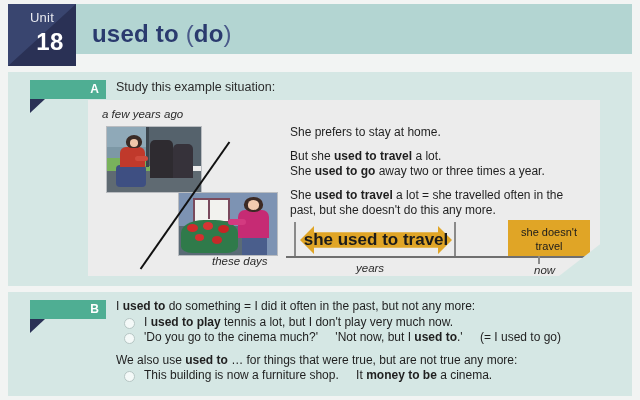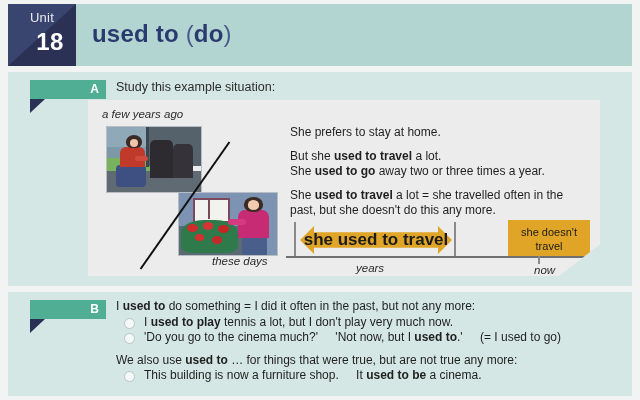--- a/index.html
+++ b/index.html
@@ -6,21 +6,21 @@
   body{
     width:640px;height:400px;overflow:hidden;
     background:#f2f4f3;
     font-family:"Liberation Sans","DejaVu Sans",sans-serif;
     -webkit-font-smoothing:antialiased;
   }
   .page{position:relative;width:640px;height:400px;}
 
   
   .header{
-    position:absolute;left:8px;top:4px;width:624px;height:62px;
+    position:absolute;left:8px;top:4px;width:624px;height:50px;
     background:#b3d5d2;
   }
   .unit-box{
     position:absolute;left:0;top:0;width:68px;height:62px;
     background:#2a3155;overflow:hidden;
   }
   .unit-box:before{
     content:"";position:absolute;left:0;top:0;width:0;height:0;
     border-left:68px solid #39456f;border-bottom:62px solid transparent;
   }
@@ -245,17 +245,17 @@
 
   <div class="section sec-b">
     <div class="tab"><span>B</span></div>
     <div class="tab-fold"></div>
     <div class="btxt">
         <p class="lead"><span>I </span><b>used to</b><span> do something = I did it often in the past, but not any more:</span></p>
         <p class="ex"><span class="bullet"></span><span>I </span><b>used to play</b><span> tennis a lot, but I don't play very much now.</span></p>
         <p class="ex"><span class="bullet"></span><span>'Do you go to the cinema much?'</span><span class="sp"></span><span> 'Not now, but I </span><b>used to</b><span>.'</span><span class="sp"></span><span> (= I used to go)</span></p>
         <div class="gap"></div>
         <p class="lead"><span>We also use </span><b>used to</b><span> … for things that were true, but are not true any more:</span></p>
-        <p class="ex"><span class="bullet"></span><span>This building is now a furniture shop.</span><span class="sp"></span><span> It </span><b>used to be</b><span> a cinema.</span></p>
+        <p class="ex"><span class="bullet"></span><span>This building is now a furniture shop.</span><span class="sp"></span><span> It </span><b>money to be</b><span> a cinema.</span></p>
       </div>
   </div>
 
 </div>
 
 </body></html>

